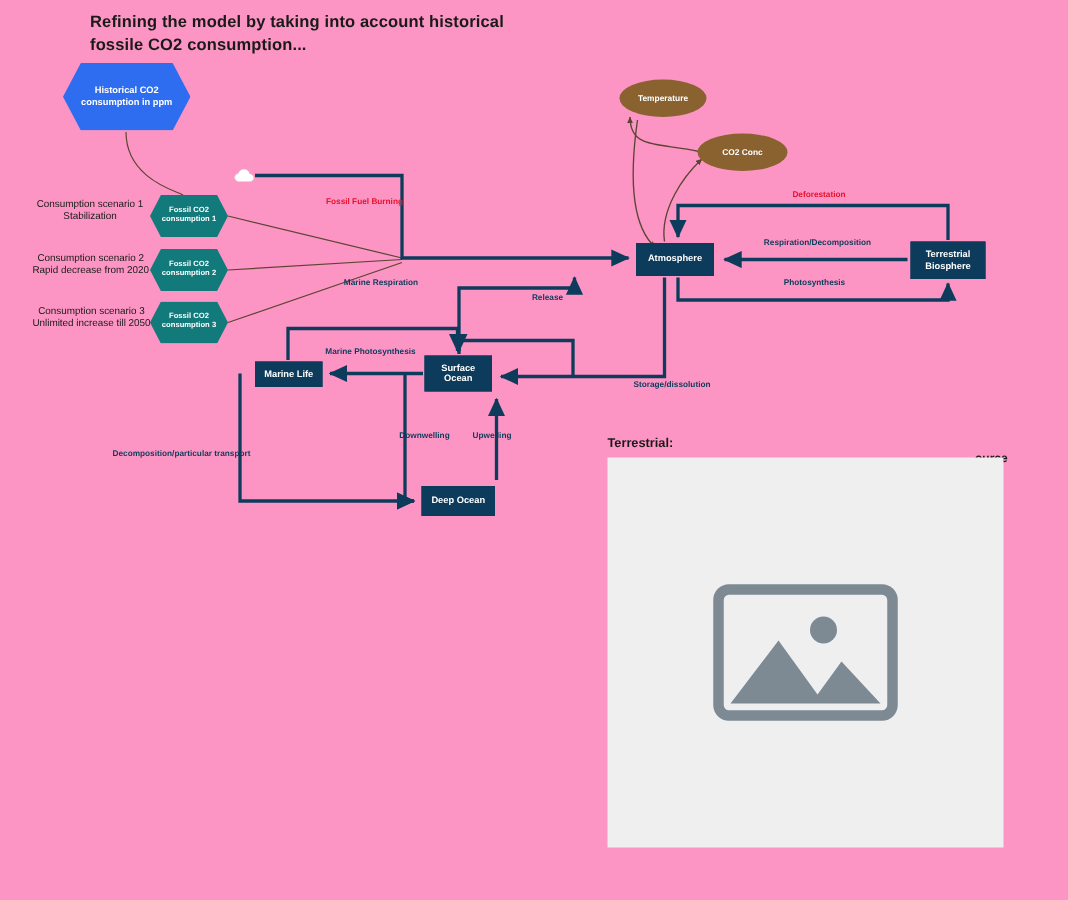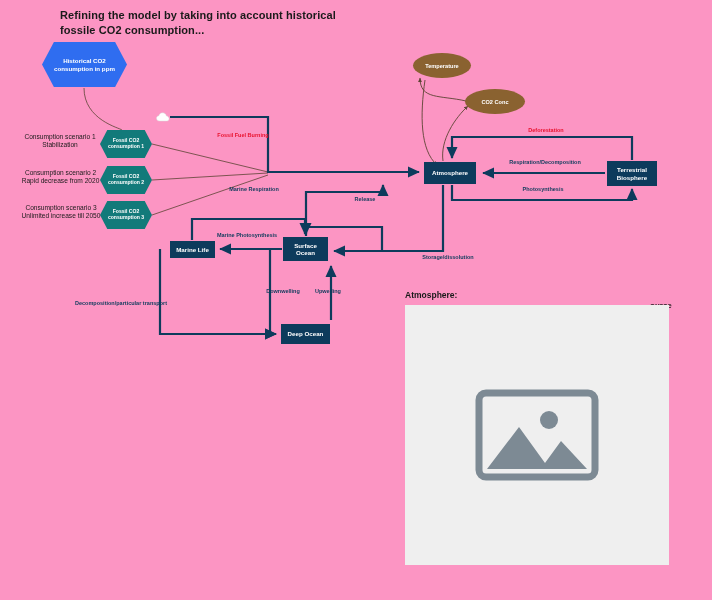--- a/index.html
+++ b/index.html
@@ -218,21 +218,21 @@
   <div class="lbl lb-release">Release</div>
   <div class="lbl lb-storage">Storage/dissolution</div>
   <div class="lbl red lb-deforest">Deforestation</div>
   <div class="lbl lb-respdecomp">Respiration/Decomposition</div>
   <div class="lbl lb-photosyn">Photosynthesis</div>
   <div class="lbl lb-marinephoto">Marine Photosynthesis</div>
   <div class="lbl lb-downwell">Downwelling</div>
   <div class="lbl lb-upwell">Upwelling</div>
   <div class="lbl lb-decomp">Decomposition/particular transport</div>
 
-  <div class="assignments">Atmosphere:</div>
+  <div class="assignments">Terrestrial:</div>
   <div class="lbl lb-source">ource</div>
 
   <div class="ph-panel">
     <svg class="ph-icon" viewBox="0 0 124 92">
       <rect x="4" y="4" width="116" height="84" rx="7" ry="7" fill="none" stroke="#7d8a94" stroke-width="7"></rect>
       <circle cx="74" cy="31" r="9" fill="#7d8a94"></circle>
       <path d="M12,80 L44,38 L70,74 L86,52 L112,80 Z" fill="#7d8a94"></path>
     </svg>
   </div>
 

